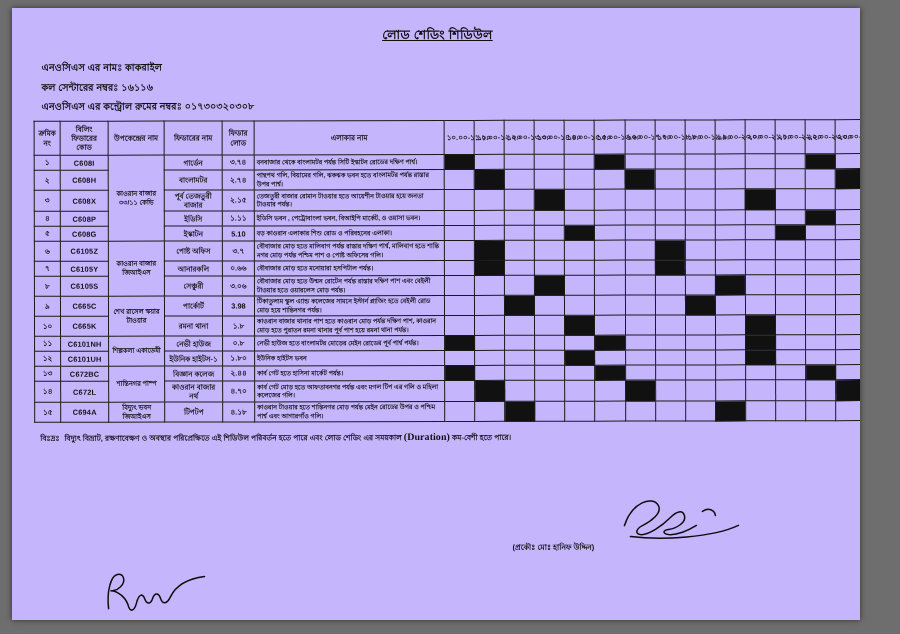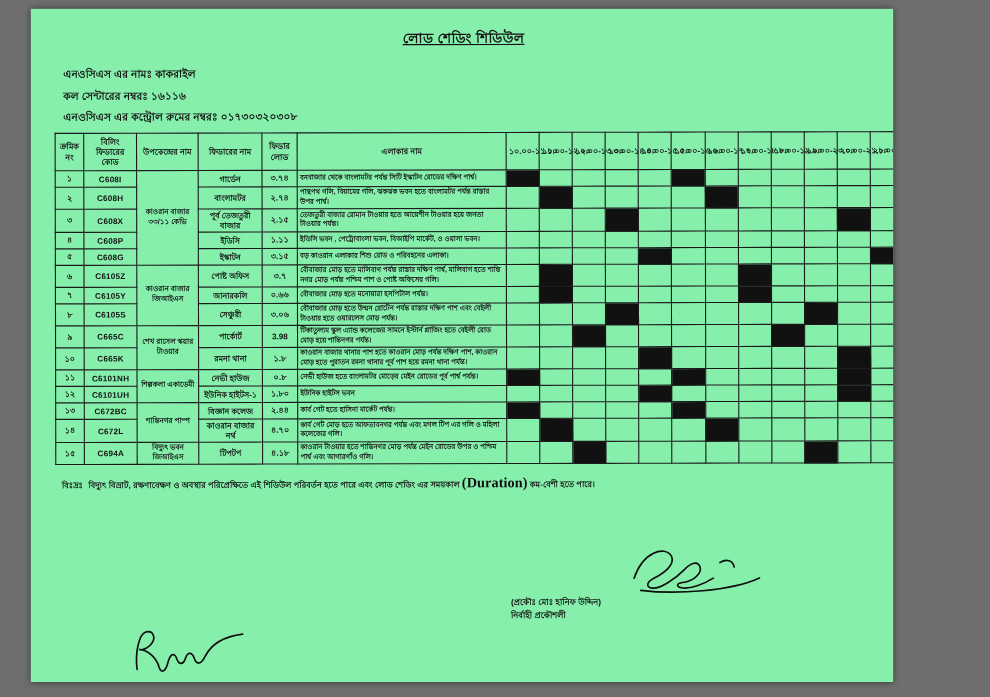--- a/index.html
+++ b/index.html
@@ -5,23 +5,23 @@
   * { box-sizing: border-box; }
   html, body { margin:0; padding:0; }
   body {
     width:900px; height:634px;
     background:#6e6e6e;
     font-family:"Liberation Sans", sans-serif;
     overflow:hidden;
   }
   #page {
     position:absolute;
-    left:28px; top:8px;
-    width:784px; height:612px;
-    background:#86efac;
+    left:12px; top:8px;
+    width:848px; height:612px;
+    background:#c4b5fd;
     box-shadow:0 0 6px rgba(0,0,0,.55);
     overflow:hidden;
   }
   #paper-inner {
     position:absolute;
     left:0; top:0; right:0; bottom:0;
     padding:14px 18px 0 22px;
     transform:rotate(-0.12deg);
   }
   .doc-title {
@@ -97,21 +97,21 @@
   td.hr.on { background:#111; }
 
   .note {
     margin:9px 0 0 6px;
     font-size:7.4px;
     font-weight:bold;
     color:#111;
     letter-spacing:.05px;
   }
   .note .lbl { margin-right:5px;margin-top:17px; }
-  .note .dur { font-family:"Liberation Serif", serif; font-size:13px; }
+  .note .dur { font-family:"Liberation Serif", serif; font-size:10px; }
 
   .sig-block {
     position:absolute;
     right:48px;
     top:488px;
     width:300px;
     text-align:left;
   }
   .sig-mark {
     height:46px;
@@ -252,21 +252,21 @@
             <td class="hr"></td>
             <td class="hr"></td>
             <td class="hr"></td>
             <td class="hr on"></td>
             <td class="hr"></td>
           </tr>
           <tr>
             <td class="sl">৫</td>
             <td class="code">C608G</td>
             <td class="fname">ইস্কাটন</td>
-            <td class="load">৩.১৫</td>
+            <td class="load">5.10</td>
             <td class="area">বড় কাওরান এলাকার শিশু রোড ও পরিবহনের এলাকা।</td>
             <td class="hr"></td>
             <td class="hr"></td>
             <td class="hr"></td>
             <td class="hr"></td>
             <td class="hr on"></td>
             <td class="hr"></td>
             <td class="hr"></td>
             <td class="hr"></td>
             <td class="hr"></td>
@@ -498,21 +498,20 @@
     <span class="lbl">বিঃদ্রঃ</span><span>বিদ্যুৎ বিভ্রাট, রক্ষণাবেক্ষণ ও অবস্থার পরিপ্রেক্ষিতে এই শিডিউল পরিবর্তন হতে পারে এবং লোড শেডিং এর সময়কাল</span> <span class="dur">(Duration)</span> <span>কম-বেশী হতে পারে।</span>
   </div>
 
   <div class="sig-block">
     <div class="sig-mark">
       <svg width="300" height="46" viewBox="0 0 300 46">
         <path d="M112 30 C120 6, 140 0, 146 10 C150 18, 138 26, 130 30 C124 33, 122 38, 128 39 C136 40, 150 30, 158 22 C164 16, 170 14, 172 20 C174 27, 164 33, 156 34 C150 35, 150 38, 156 39 C164 40, 176 35, 184 30 M190 16 C196 12, 202 14, 203 20 M118 41 C150 45, 200 42, 226 30" fill="none" stroke="#0d0d0d" stroke-width="1.5" stroke-linecap="round"></path>
       </svg>
     </div>
     <div class="sig-name">(প্রকৌঃ মোঃ হানিফ উদ্দিন)</div>
-    <div class="sig-role">নির্বাহী প্রকৌশলী</div>
   </div>
 
   <div class="sig2">
     <svg width="130" height="50" viewBox="0 0 130 50">
       <path d="M8 44 C6 28, 10 12, 16 10 C23 8, 26 16, 20 22 C15 27, 10 26, 10 26 C18 26, 26 34, 28 42 C30 48, 34 46, 36 38 C38 30, 42 28, 44 34 C46 40, 50 40, 52 34 C54 28, 58 28, 60 34 C62 40, 66 40, 70 32 C76 20, 88 14, 104 12" fill="none" stroke="#0d0d0d" stroke-width="1.5" stroke-linecap="round"></path>
     </svg>
   </div>
 
  </div>
 </div>

